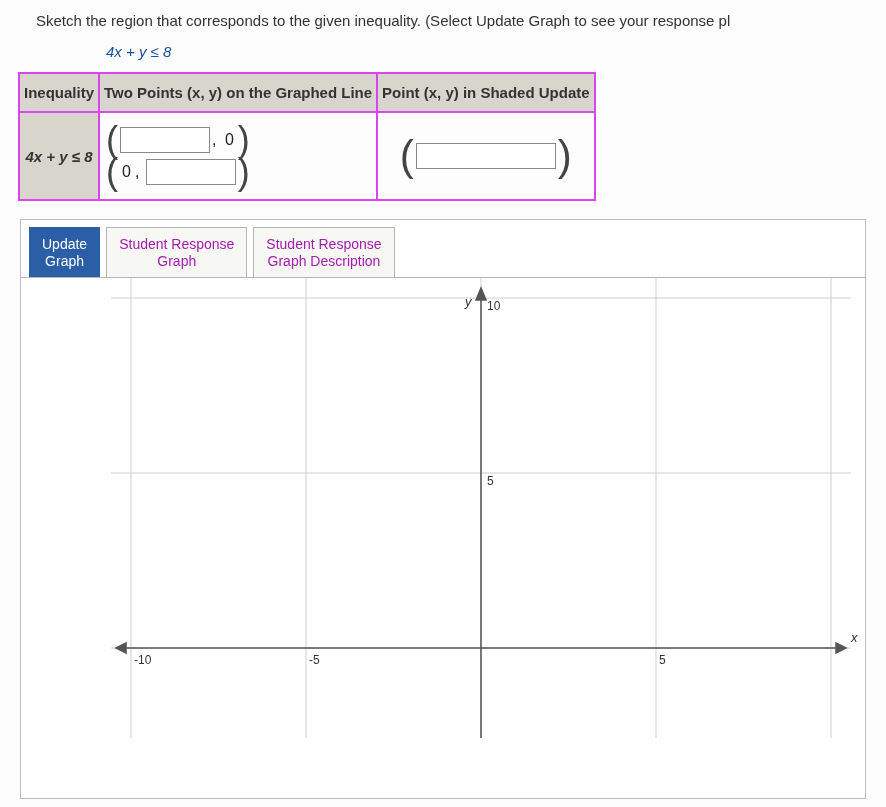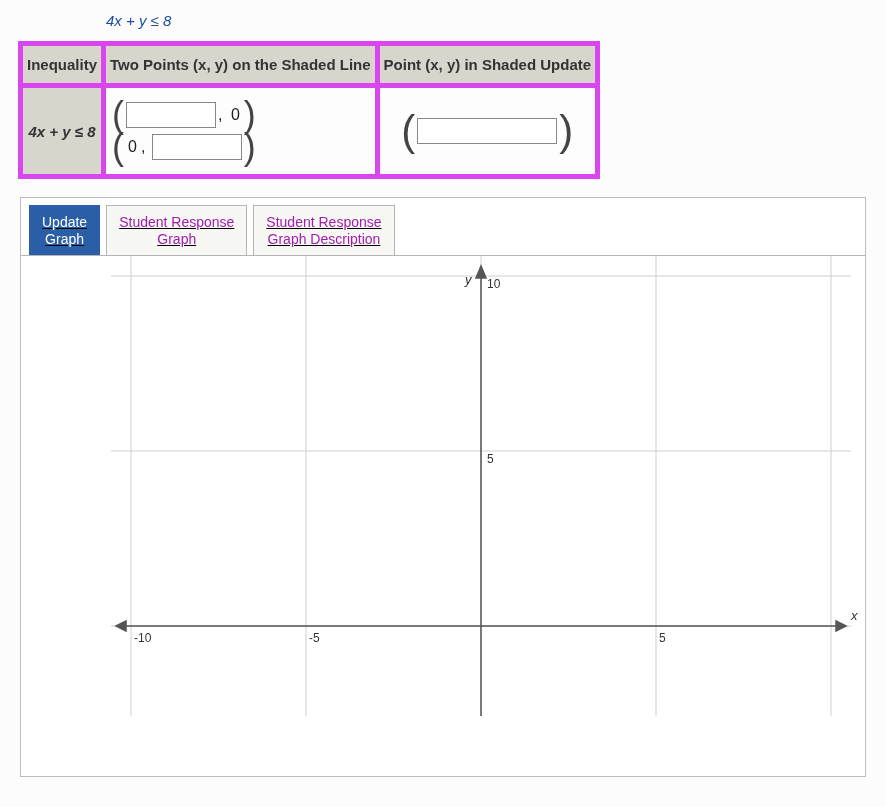--- a/index.html
+++ b/index.html
@@ -29,21 +29,21 @@
     font-size: 15px;
     margin-left: 92px;
     margin-bottom: 12px;
   }
   table.data-table {
     border-collapse: collapse;
     margin-left: 4px;
     margin-bottom: 18px;
   }
   table.data-table th, table.data-table td {
-    border: 5px solid #d946ef;
+    border: 2px solid #d946ef;
     padding: 10px 4px;
     vertical-align: middle;
   }
   table.data-table th {
     background: #d7d5cc;
     font-weight: bold;
     color: #333;
     font-size: 15px;
     text-align: center;
   }
@@ -79,21 +79,20 @@
   .fixed-val { font-size: 16px; color:#222; padding: 0 2px;}
   .shaded-cell { text-align:center; }
   .graph-panel {
     border: 1px solid #bdbdbd;
     background: #fff;
     margin-left: 6px;
     margin-right: 6px;
     position: relative;
     height: 580px;
     overflow: hidden;
-    text-decoration: underline;
   }
   .tabs-row {
     display: flex;
     align-items: flex-end;
     gap: 6px;
     padding: 6px 8px 0 8px;
   }
   .tab {
     padding: 8px 12px;
     font-size: 14px;
@@ -138,29 +137,30 @@
     font-size: 16px;
     color: #222;
     transform: rotate(-20deg);
   }
 </style>
 </head>
 <body>
 
 <div class="page">
 
+  <div class="question-text">Sketch the region that corresponds to the given inequality. (Select Update Graph to see your response pl</div>
 
   <div class="inequality-display">4x + y ≤ 8</div>
 
   <table class="data-table">
     <thead>
       <tr>
         <th>Inequality</th>
         <th>
-          <span>Two Points (x, y) on the Shaded Line</span>
+          <span>Two Points (x, y) on the Graphed Line</span>
         </th>
         <th>
           <span>Point (x, y) in Shaded Update</span>
         </th>
       </tr>
     </thead>
     <tbody>
       <tr>
         <td class="row-label">4x + y ≤ 8</td>
         <td>

